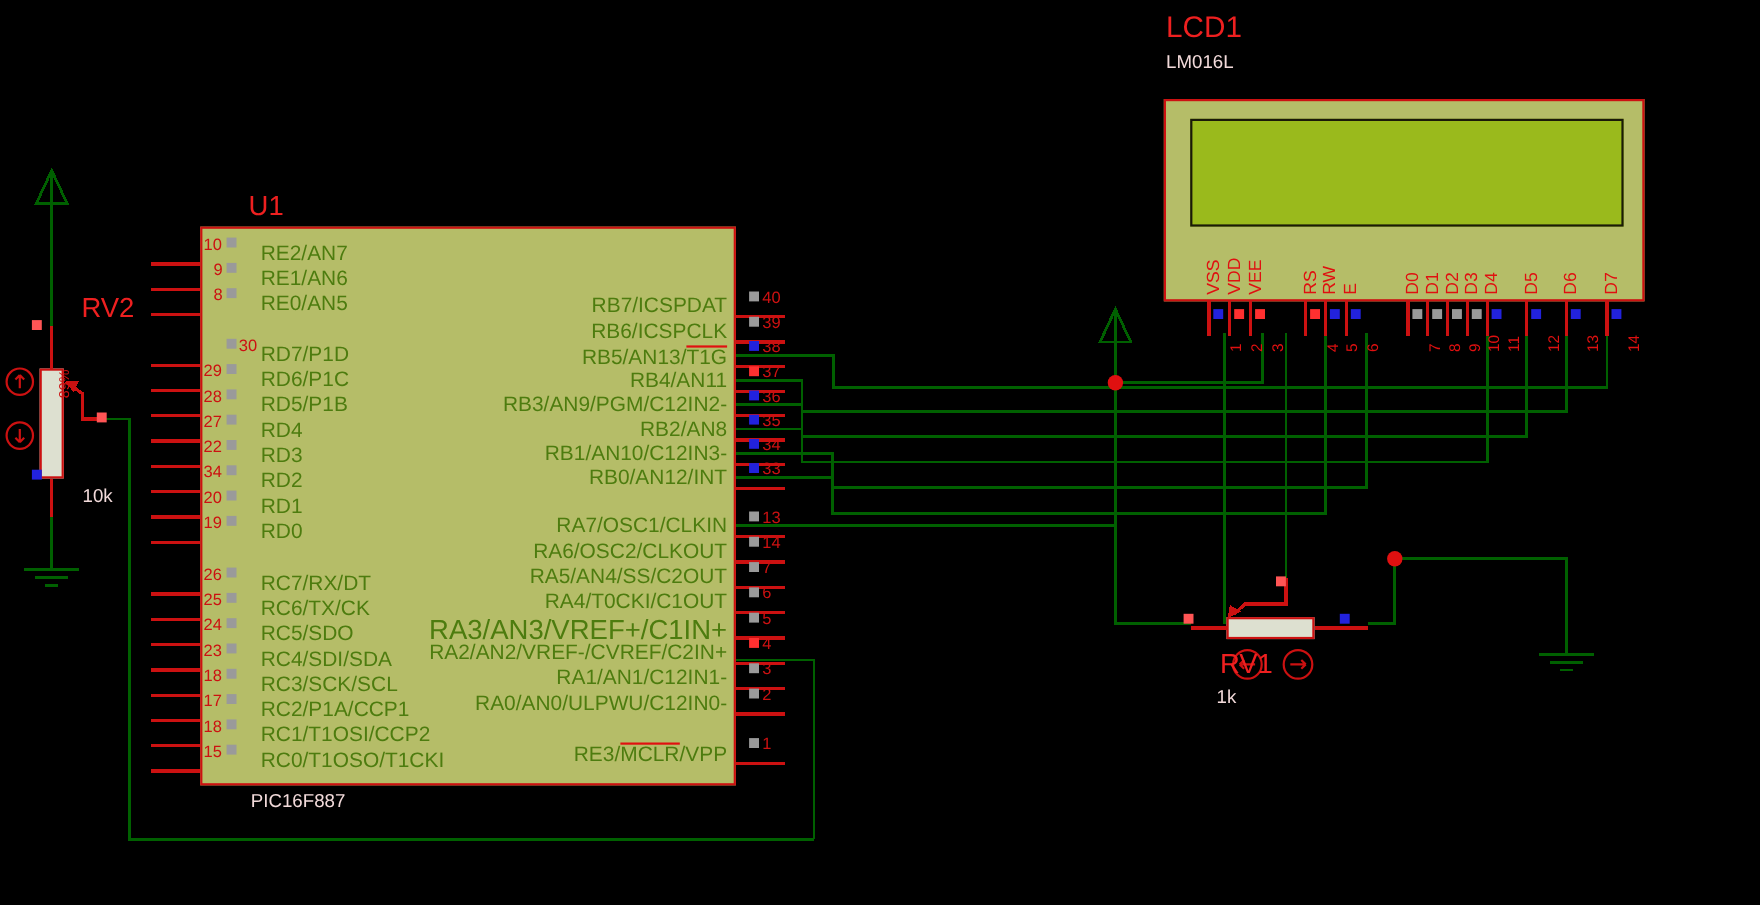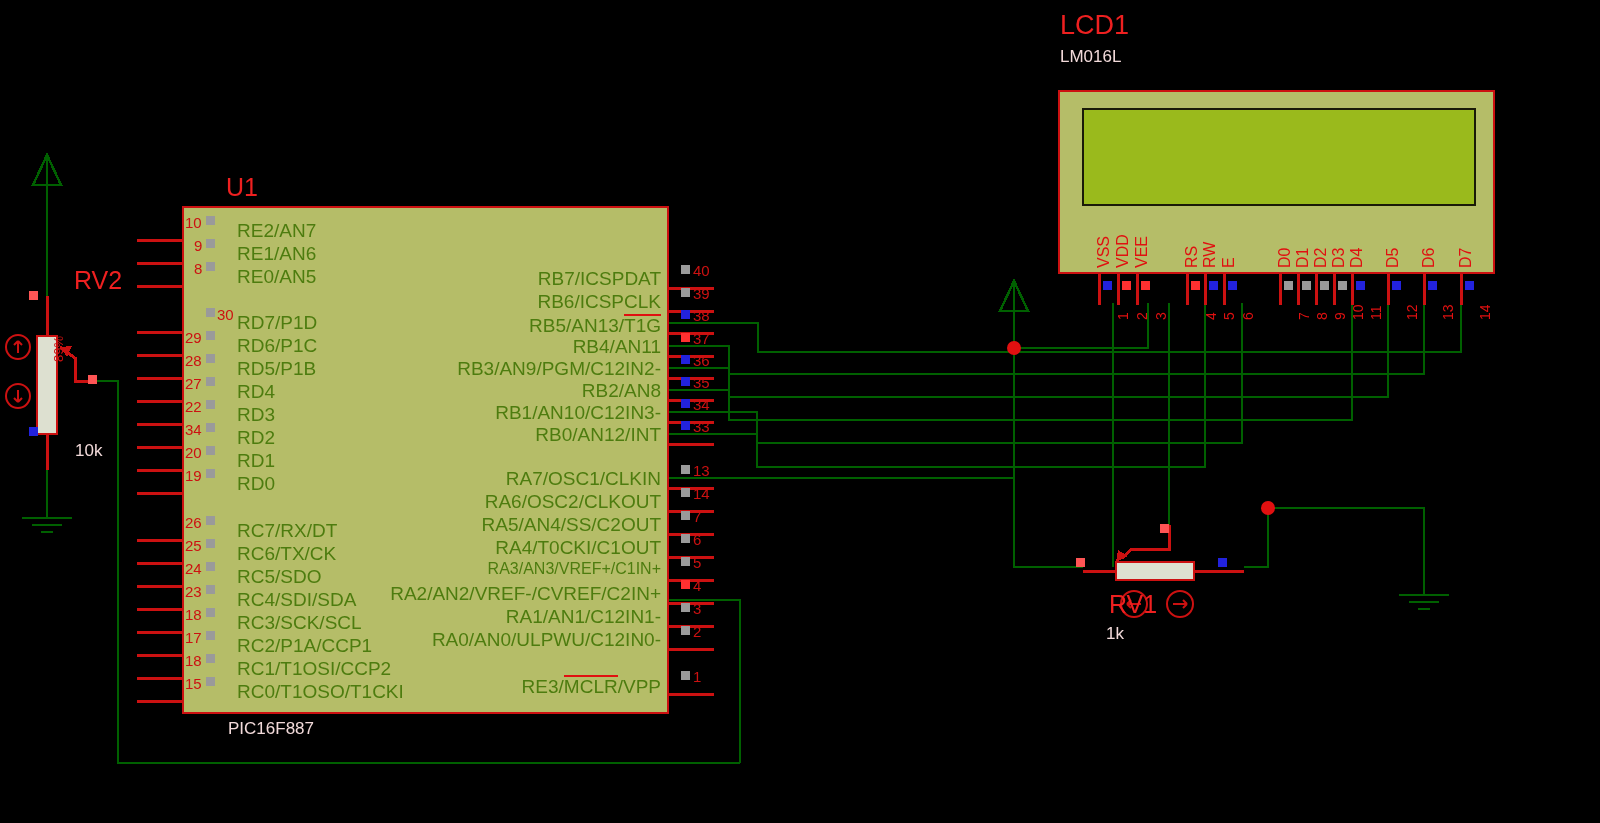--- a/index.html
+++ b/index.html
@@ -349,21 +349,21 @@
       <div class="pin-num" style="left: 693px; top: 486px;">14</div>
       <div class="lbl" style="right: 939px; top: 492px; font-size: 19px; text-align: right;">RA6/OSC2/CLKOUT</div>
       <div class="pin-sq" style="left: 681px; top: 511px; background: rgb(154, 154, 154);"></div>
       <div class="pin-num" style="left: 693px; top: 509px;">7</div>
       <div class="lbl" style="right: 939px; top: 515px; font-size: 19px; text-align: right;">RA5/AN4/SS/C2OUT</div>
       <div class="pin-sq" style="left: 681px; top: 534px; background: rgb(154, 154, 154);"></div>
       <div class="pin-num" style="left: 693px; top: 532px;">6</div>
       <div class="lbl" style="right: 939px; top: 538px; font-size: 19px; text-align: right;">RA4/T0CKI/C1OUT</div>
       <div class="pin-sq" style="left: 681px; top: 557px; background: rgb(154, 154, 154);"></div>
       <div class="pin-num" style="left: 693px; top: 555px;">5</div>
-      <div class="lbl" style="right: 939px; top: 561px; font-size: 16px; text-align: center;">RA3/AN3/VREF+/C1IN+</div>
+      <div class="lbl" style="right: 939px; top: 561px; font-size: 25px; text-align: center;">RA3/AN3/VREF+/C1IN+</div>
       <div class="pin-sq" style="left: 681px; top: 580px; background: rgb(255, 48, 48);"></div>
       <div class="pin-num" style="left: 693px; top: 578px;">4</div>
       <div class="lbl" style="right: 939px; top: 584px; font-size: 19px; text-align: right;">RA2/AN2/VREF-/CVREF/C2IN+</div>
       <div class="pin-sq" style="left: 681px; top: 603px; background: rgb(154, 154, 154);"></div>
       <div class="pin-num" style="left: 693px; top: 601px;">3</div>
       <div class="lbl" style="right: 939px; top: 607px; font-size: 19px; text-align: right;">RA1/AN1/C12IN1-</div>
       <div class="pin-sq" style="left: 681px; top: 626px; background: rgb(154, 154, 154);"></div>
       <div class="pin-num" style="left: 693px; top: 624px;">2</div>
       <div class="lbl" style="right: 939px; top: 630px; font-size: 19px; text-align: right;">RA0/AN0/ULPWU/C12IN0-</div>
       <div class="pin-sq" style="left: 681px; top: 671px; background: rgb(154, 154, 154);"></div>

